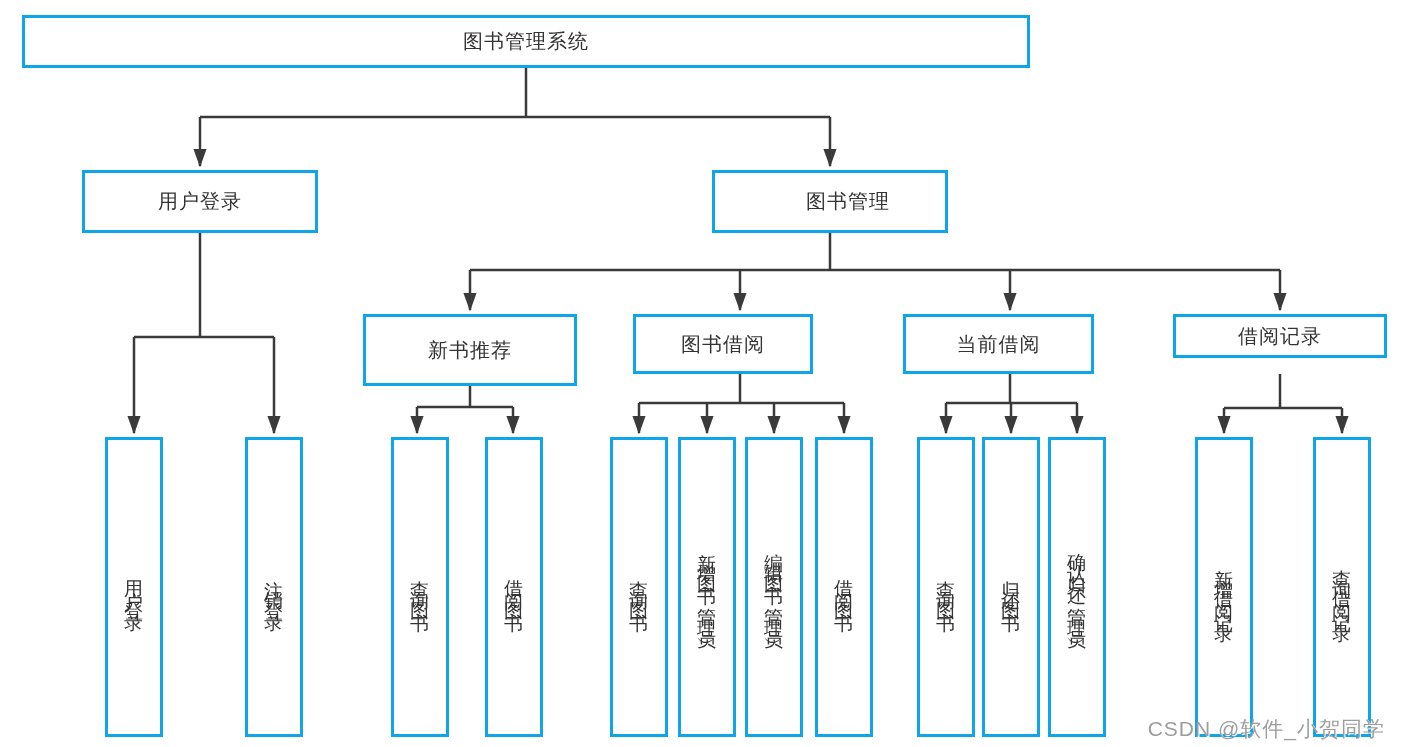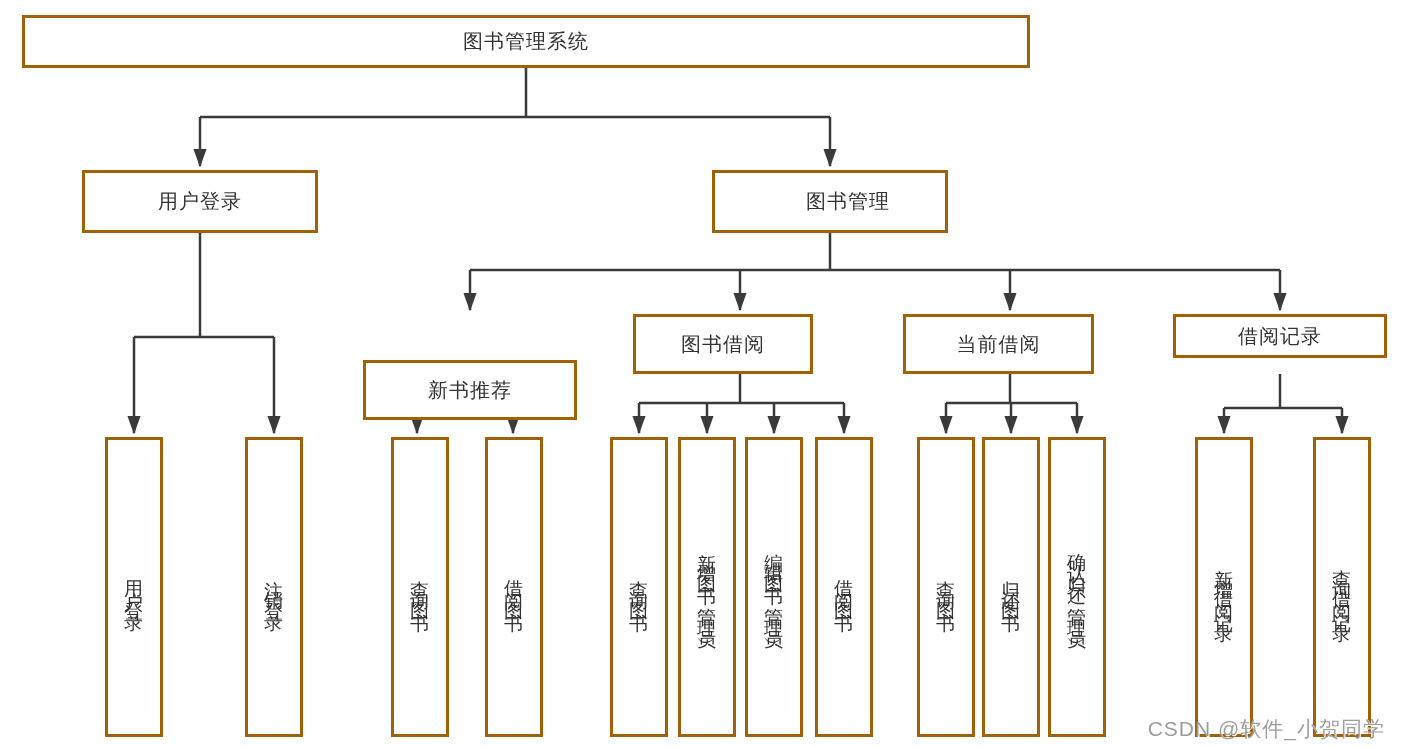--- a/index.html
+++ b/index.html
@@ -7,21 +7,21 @@
     position:relative;
     width:1405px;height:747px;
     background:#ffffff;
     font-family:"Liberation Sans","DejaVu Sans",sans-serif;
     overflow:hidden;
   }
   .connectors{position:absolute;left:0;top:0;width:1405px;height:747px;}
   .node{
     position:absolute;
     background:#ffffff;
-    border:3px solid #a16207;
+    border:3px solid #0ea5e9;
     box-sizing:border-box;
     display:flex;
     align-items:center;
     justify-content:center;
     color:#333333;
     font-size:20px;
     letter-spacing:1px;
     z-index:2;
   }
   .leaf{
@@ -31,21 +31,21 @@
     writing-mode:vertical-rl;
     text-orientation:mixed;
     letter-spacing:11px;
     line-height:1;
     white-space:nowrap;
   }
   
   .n-root        {left:22px;  top:15px;  width:1008px; height:53px;}
   .n-user-login  {left:82px;  top:170px; width:236px;  height:63px;}
   .n-book-mgmt   {left:712px; top:170px; width:236px;  height:63px;padding-left:36px;}
-  .n-new-book    {left:363px; top:314px; width:214px;  height:60px;margin-top:46px;}
+  .n-new-book    {left:363px; top:314px; width:214px;  height:72px;}
   .n-book-borrow {left:633px; top:314px; width:180px;  height:60px;}
   .n-cur-borrow  {left:903px; top:314px; width:191px;  height:60px;}
   .n-borrow-rec  {left:1173px;top:314px; width:214px;  height:44px;}
   .lf{top:437px;width:58px;height:300px;}
   .l-ul {left:105px;}
   .l-lo {left:245px;}
   .l-nbq{left:391px;}
   .l-nbb{left:485px;}
   .l-bbq{left:610px;}
   .l-bba{left:678px;}

